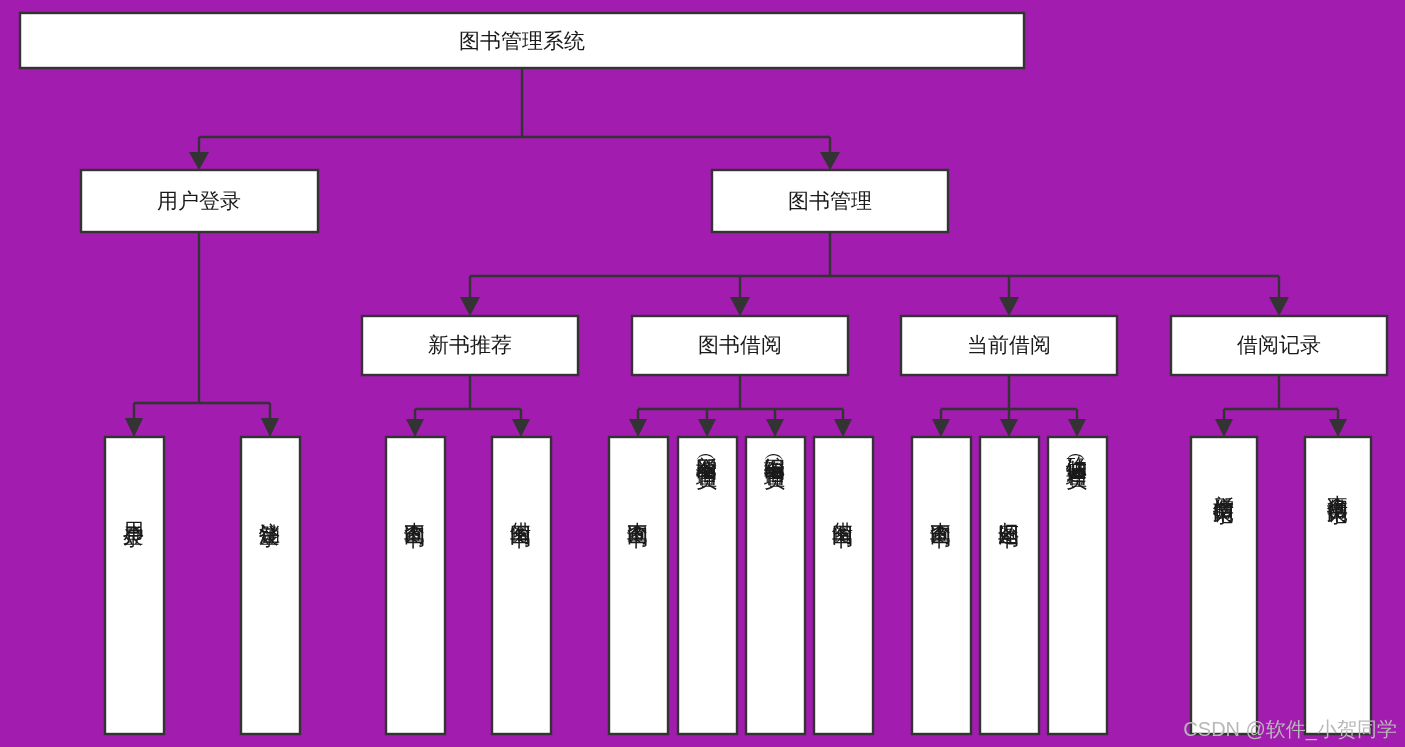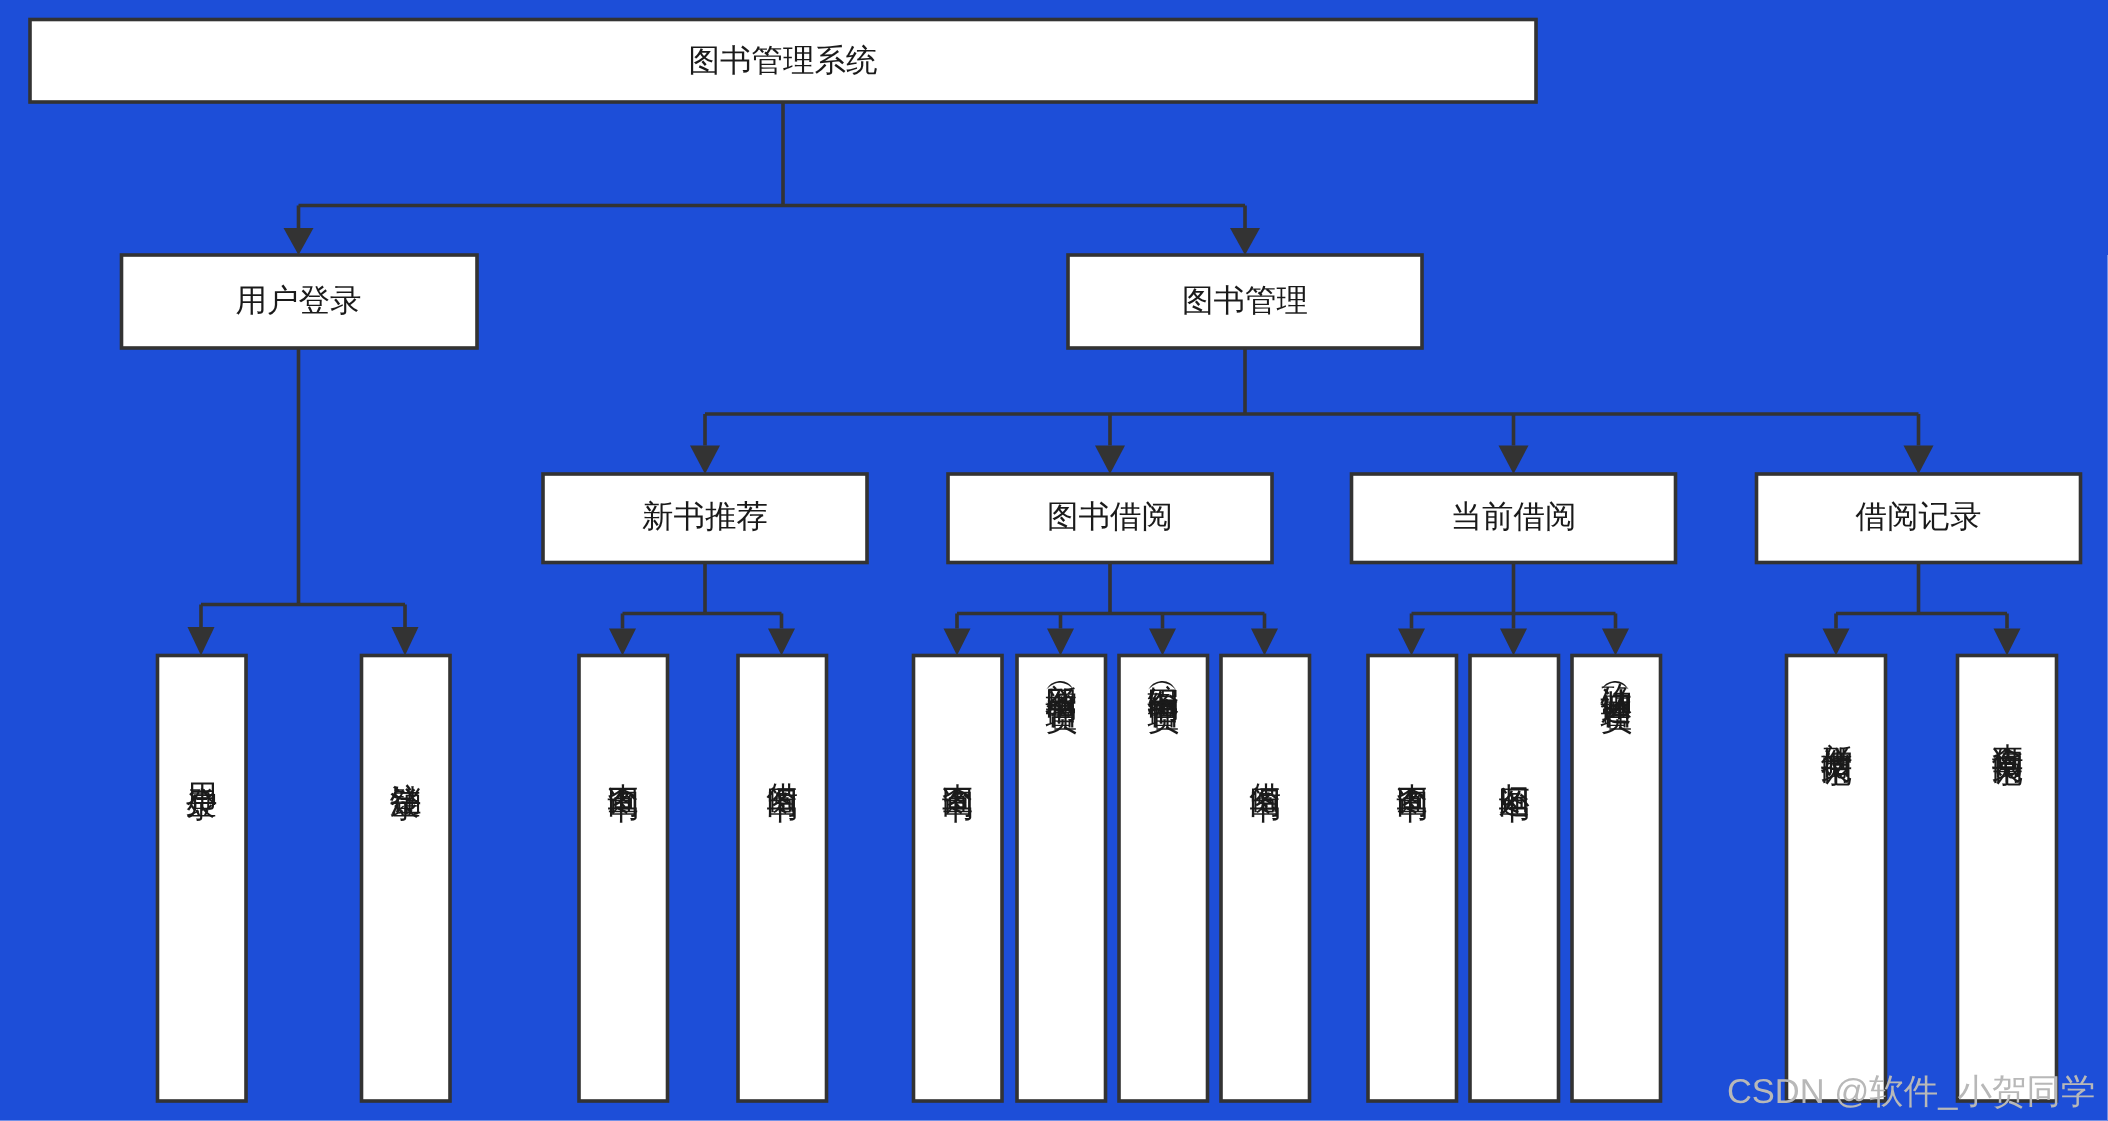--- a/index.html
+++ b/index.html
@@ -10,21 +10,21 @@
   body {
     width: 1405px;
     height: 747px;
     font-family: "Liberation Sans", "DejaVu Sans", sans-serif;
     overflow: hidden;
   }
   #diagram-root {
     position: relative;
     width: 1405px;
     height: 747px;
-    background: #1d4ed8;
+    background: #a21caf;
   }
   svg#flow {
     position: absolute;
     left: 0;
     top: 0;
     width: 1405px;
     height: 747px;
     display: block;
   }
   .node-rect {
@@ -56,21 +56,21 @@
   }
   .arrow-head {
     fill: #333333;
     stroke: none;
   }
   .watermark {
     position: absolute;
     right: 8px;
     bottom: 4px;
     font-family: "Liberation Sans", "DejaVu Sans", sans-serif;
-    font-size: 23px;
+    font-size: 20px;
     color: #b8b8b8;
     white-space: nowrap;
     user-select: none;
   }
 </style>
 </head>
 <body>
 
 <div id="diagram-root">
 

